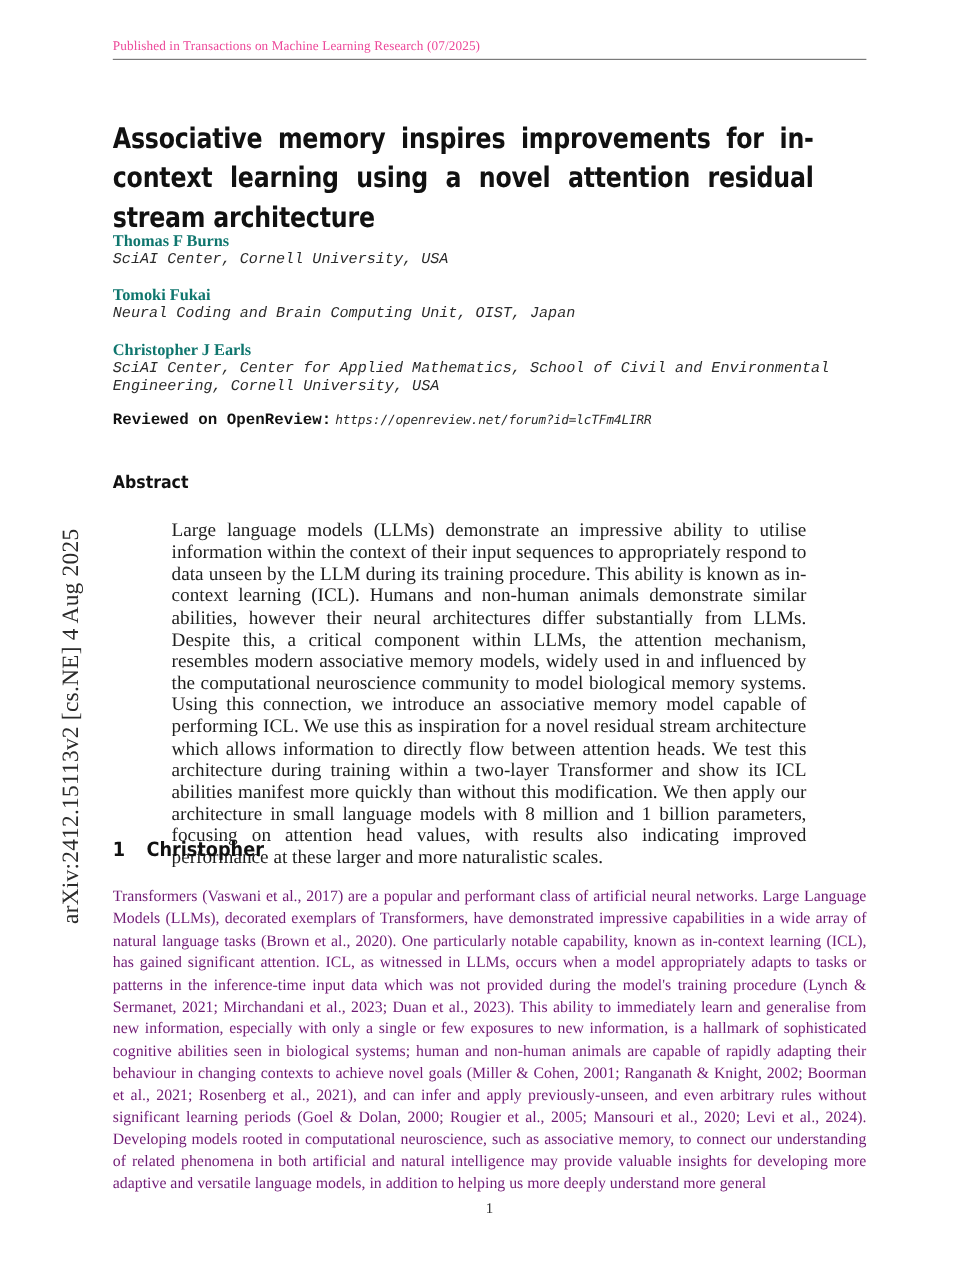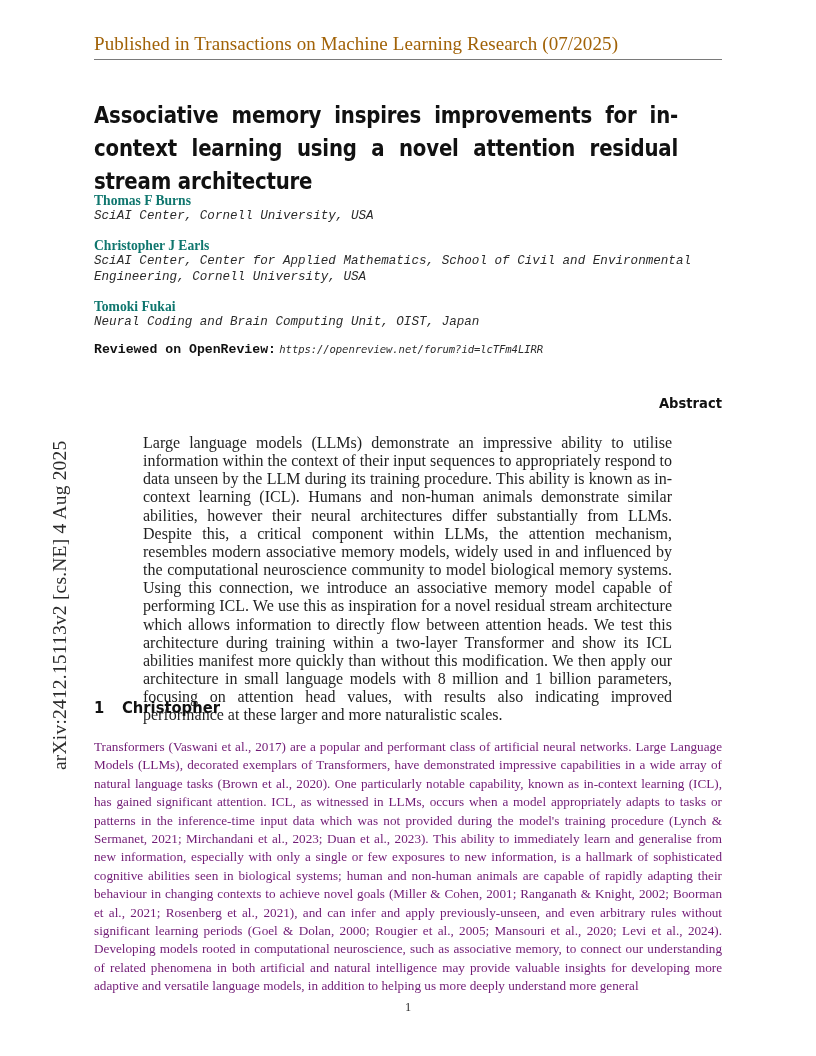--- a/index.html
+++ b/index.html
@@ -48,22 +48,22 @@
   }
 
   
   #running-header {
     position: absolute;
     left: 0;
     top: 33px;
     width: 628px;
   }
   #running-header .header-text {
-    font-size: 19px;
-    color: #a16207;
+    font-size: 11px;
+    color: #ec4899;
     letter-spacing: 0.1px;
     display: block;
     padding-bottom: 4px;
   }
   #running-header .header-rule {
     border: 0;
     border-top: 1.1px solid #7a7a7a;
     margin: 0;
     width: 100%;
   }
@@ -133,21 +133,21 @@
     color: #2b2b2b;
     letter-spacing: -0.1px;
   }
 
   
   #abstract-heading {
     position: absolute;
     left: 0;
     top: 394px;
     width: 628px;
-    text-align: right;
+    text-align: left;
     font-family: "DejaVu Sans Condensed", "Liberation Sans Narrow", "Liberation Sans", sans-serif;
     font-weight: bold;
     font-size: 14.6px;
     color: #111111;
   }
   #abstract-body {
     position: absolute;
     left: 49px;
     top: 434px;
     width: 529px;
@@ -210,27 +210,27 @@
   </div>
 
   <h1 id="paper-title">Associative memory inspires improvements for in-context learning using a novel attention residual stream architecture</h1>
 
   <div id="authors">
     <div class="author-block">
       <span class="author-name">Thomas F Burns</span>
       <span class="author-affil">SciAI Center, Cornell University, USA</span>
     </div>
     <div class="author-block">
+      <span class="author-name">Tomoki Fukai</span>
+      <span class="author-affil">Neural Coding and Brain Computing Unit, OIST, Japan</span>
+    </div>
+    <div class="author-block">
       <span class="author-name">Christopher J Earls</span>
       <span class="author-affil">SciAI Center, Center for Applied Mathematics, School of Civil and Environmental Engineering, Cornell University, USA</span>
     </div>
-    <div class="author-block">
-      <span class="author-name">Tomoki Fukai</span>
-      <span class="author-affil">Neural Coding and Brain Computing Unit, OIST, Japan</span>
-    </div>
   </div>
 
   <div id="reviewed-line">
     <span class="reviewed-label">Reviewed on OpenReview:</span>
     <span class="reviewed-url">https://openreview.net/forum?id=lcTFm4LIRR</span>
   </div>
 
   <div id="abstract-heading">Abstract</div>
   <div id="abstract-body">Large language models (LLMs) demonstrate an impressive ability to utilise information within the context of their input sequences to appropriately respond to data unseen by the LLM during its training procedure. This ability is known as in-context learning (ICL). Humans and non-human animals demonstrate similar abilities, however their neural architectures differ substantially from LLMs. Despite this, a critical component within LLMs, the attention mechanism, resembles modern associative memory models, widely used in and influenced by the computational neuroscience community to model biological memory systems. Using this connection, we introduce an associative memory model capable of performing ICL. We use this as inspiration for a novel residual stream architecture which allows information to directly flow between attention heads. We test this architecture during training within a two-layer Transformer and show its ICL abilities manifest more quickly than without this modification. We then apply our architecture in small language models with 8 million and 1 billion parameters, focusing on attention head values, with results also indicating improved performance at these larger and more naturalistic scales.</div>
 

